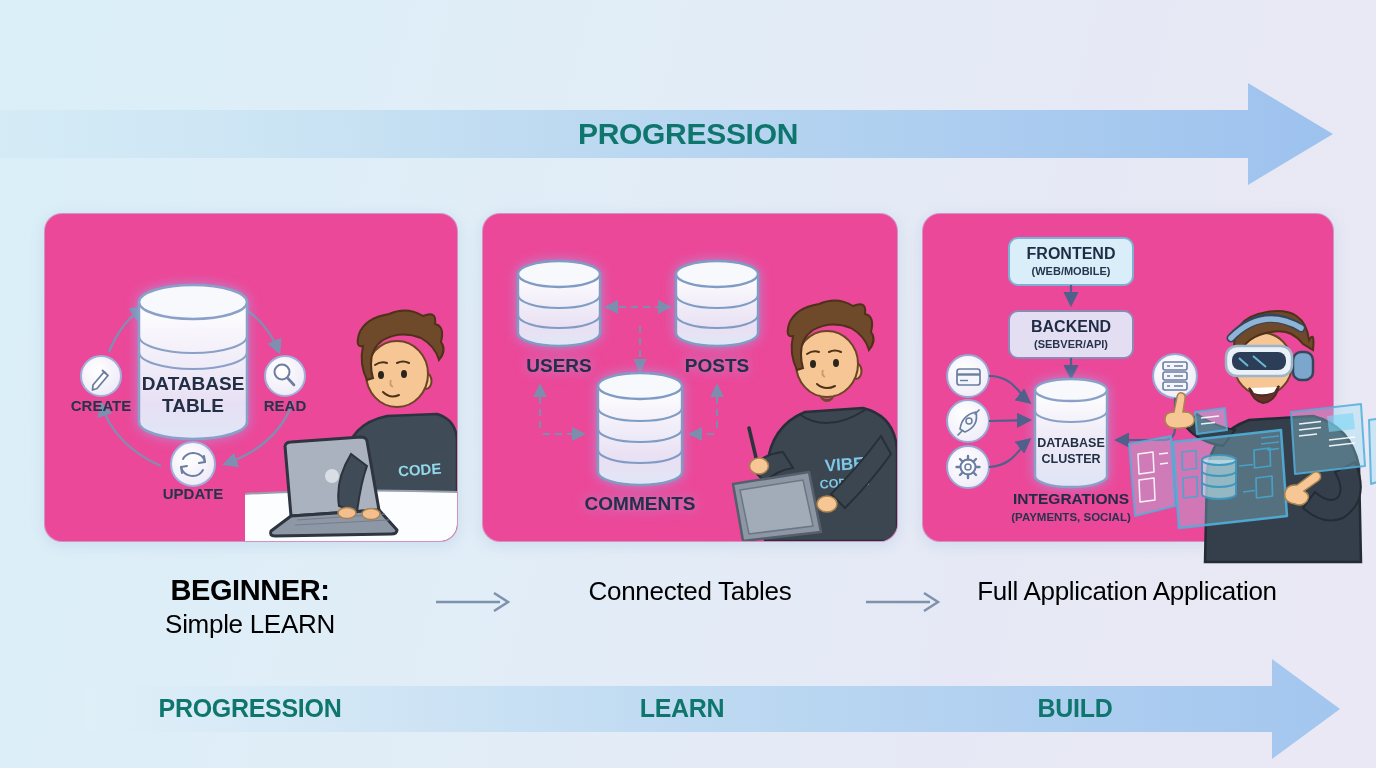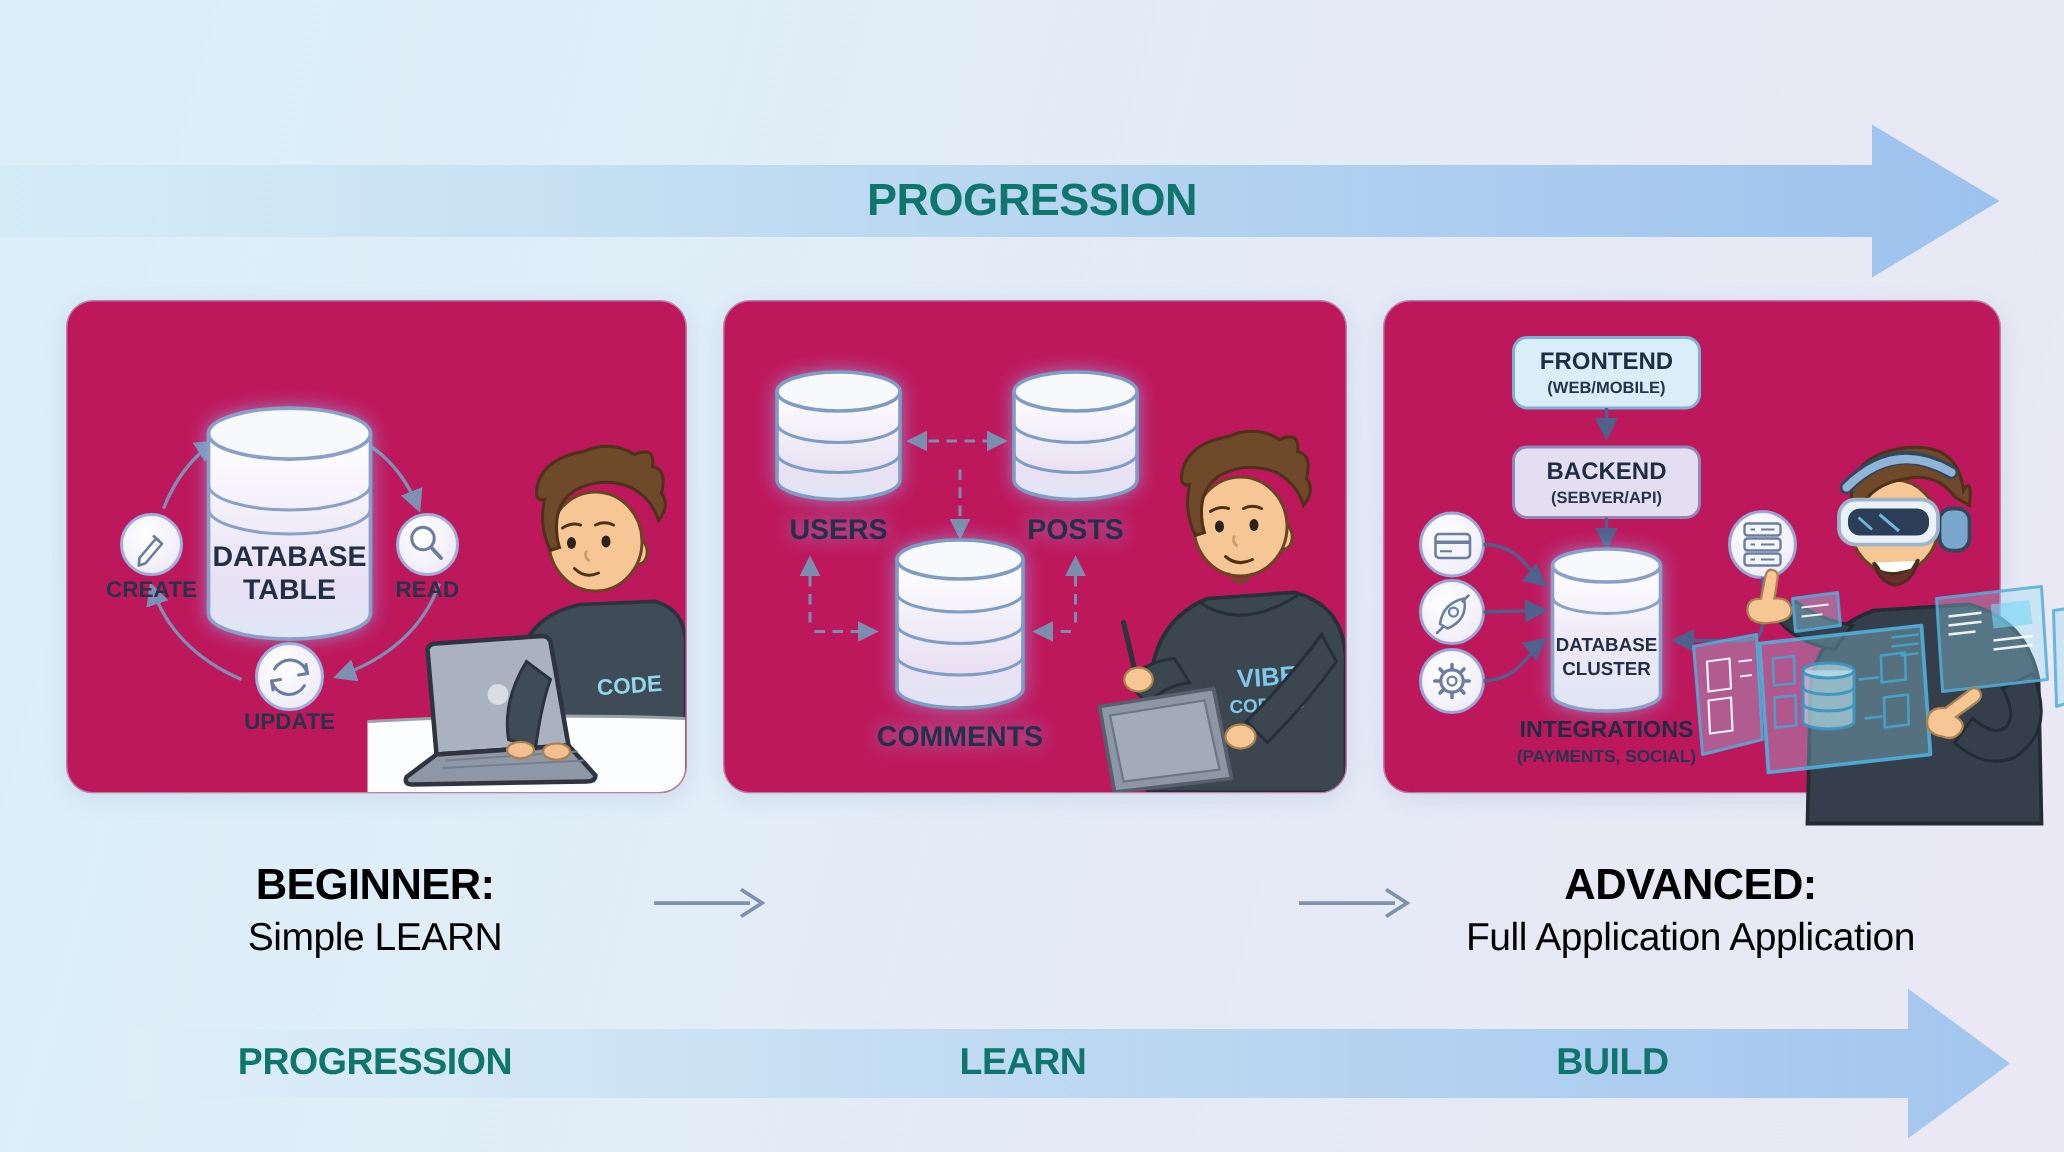--- a/index.html
+++ b/index.html
@@ -9,21 +9,21 @@
     background:linear-gradient(105deg,#daeff8 0%,#e1edf7 40%,#e6e9f5 72%,#eae8f4 100%);
   }
   .abs{position:absolute;}
   .banner-label{
     position:absolute;color:#0f766e;font-weight:bold;letter-spacing:-0.3px;
     text-align:center;white-space:nowrap;
   }
   .top-banner-label{left:0;width:1376px;top:117px;font-size:30px;}
   .bottom-banner-label{top:694px;font-size:25px;width:300px;}
   .card{
-    position:absolute;top:200px;height:327px;background:#be185d;
+    position:absolute;top:213px;height:327px;background:#ec4899;
     border-radius:18px;border:1px solid rgba(190,210,232,0.55);
     box-shadow:0 3px 14px rgba(128,158,200,0.22);
   }
   .card svg{position:absolute;left:0;top:0;}
   .clip{overflow:hidden;}
   .stage{position:absolute;top:574px;width:420px;text-align:center;color:#000000;line-height:1.15;}
   .stage .t{font-size:29px;font-weight:bold;letter-spacing:-0.4px;}
   .stage .s{font-size:26px;font-weight:500;margin-top:3px;letter-spacing:-0.3px;}
   .glow{filter:drop-shadow(0 0 6px rgba(140,185,240,0.6));}
   text{font-family:"Liberation Sans",sans-serif;}
@@ -325,23 +325,23 @@
   <path d="M258,214 q-14,2 -16,-7 q-1,-9 9,-9 l3,-15 q1,-5 5,-4 q4,1 3,6 l-2,13 q9,-1 11,6 q2,9 -13,10 Z" fill="#f6c795" stroke="#a8834f" stroke-width="1.5"></path>
   <path d="M372,290 q-12,-2 -10,-12 q2,-8 12,-7 l16,-12 q4,-3 7,1 q2,4 -2,7 l-14,10 q7,4 3,10 q-5,6 -12,3 Z" fill="#f6c795" stroke="#a8834f" stroke-width="1.5"></path>
 </svg>
 </div>
 
 <div class="stage" style="left:40px">
   <div class="t">BEGINNER:</div>
   <div class="s">Simple LEARN</div>
 </div>
 <div class="stage" style="left:480px">
+  <div class="s">Connected Tables</div>
 </div>
 <div class="stage" style="left:917px">
-  <div class="t">ADVANCED:</div>
   <div class="s">Full Application Application</div>
 </div>
 
 <svg class="abs" style="left:434px;top:590px" width="80" height="24">
   <line x1="2" y1="12" x2="66" y2="12" stroke="#7e92ae" stroke-width="2.5"></line>
   <path d="M60,3 L74,12 L60,21" fill="none" stroke="#7e92ae" stroke-width="2.5"></path>
 </svg>
 <svg class="abs" style="left:864px;top:590px" width="80" height="24">
   <line x1="2" y1="12" x2="66" y2="12" stroke="#7e92ae" stroke-width="2.5"></line>
   <path d="M60,3 L74,12 L60,21" fill="none" stroke="#7e92ae" stroke-width="2.5"></path>

